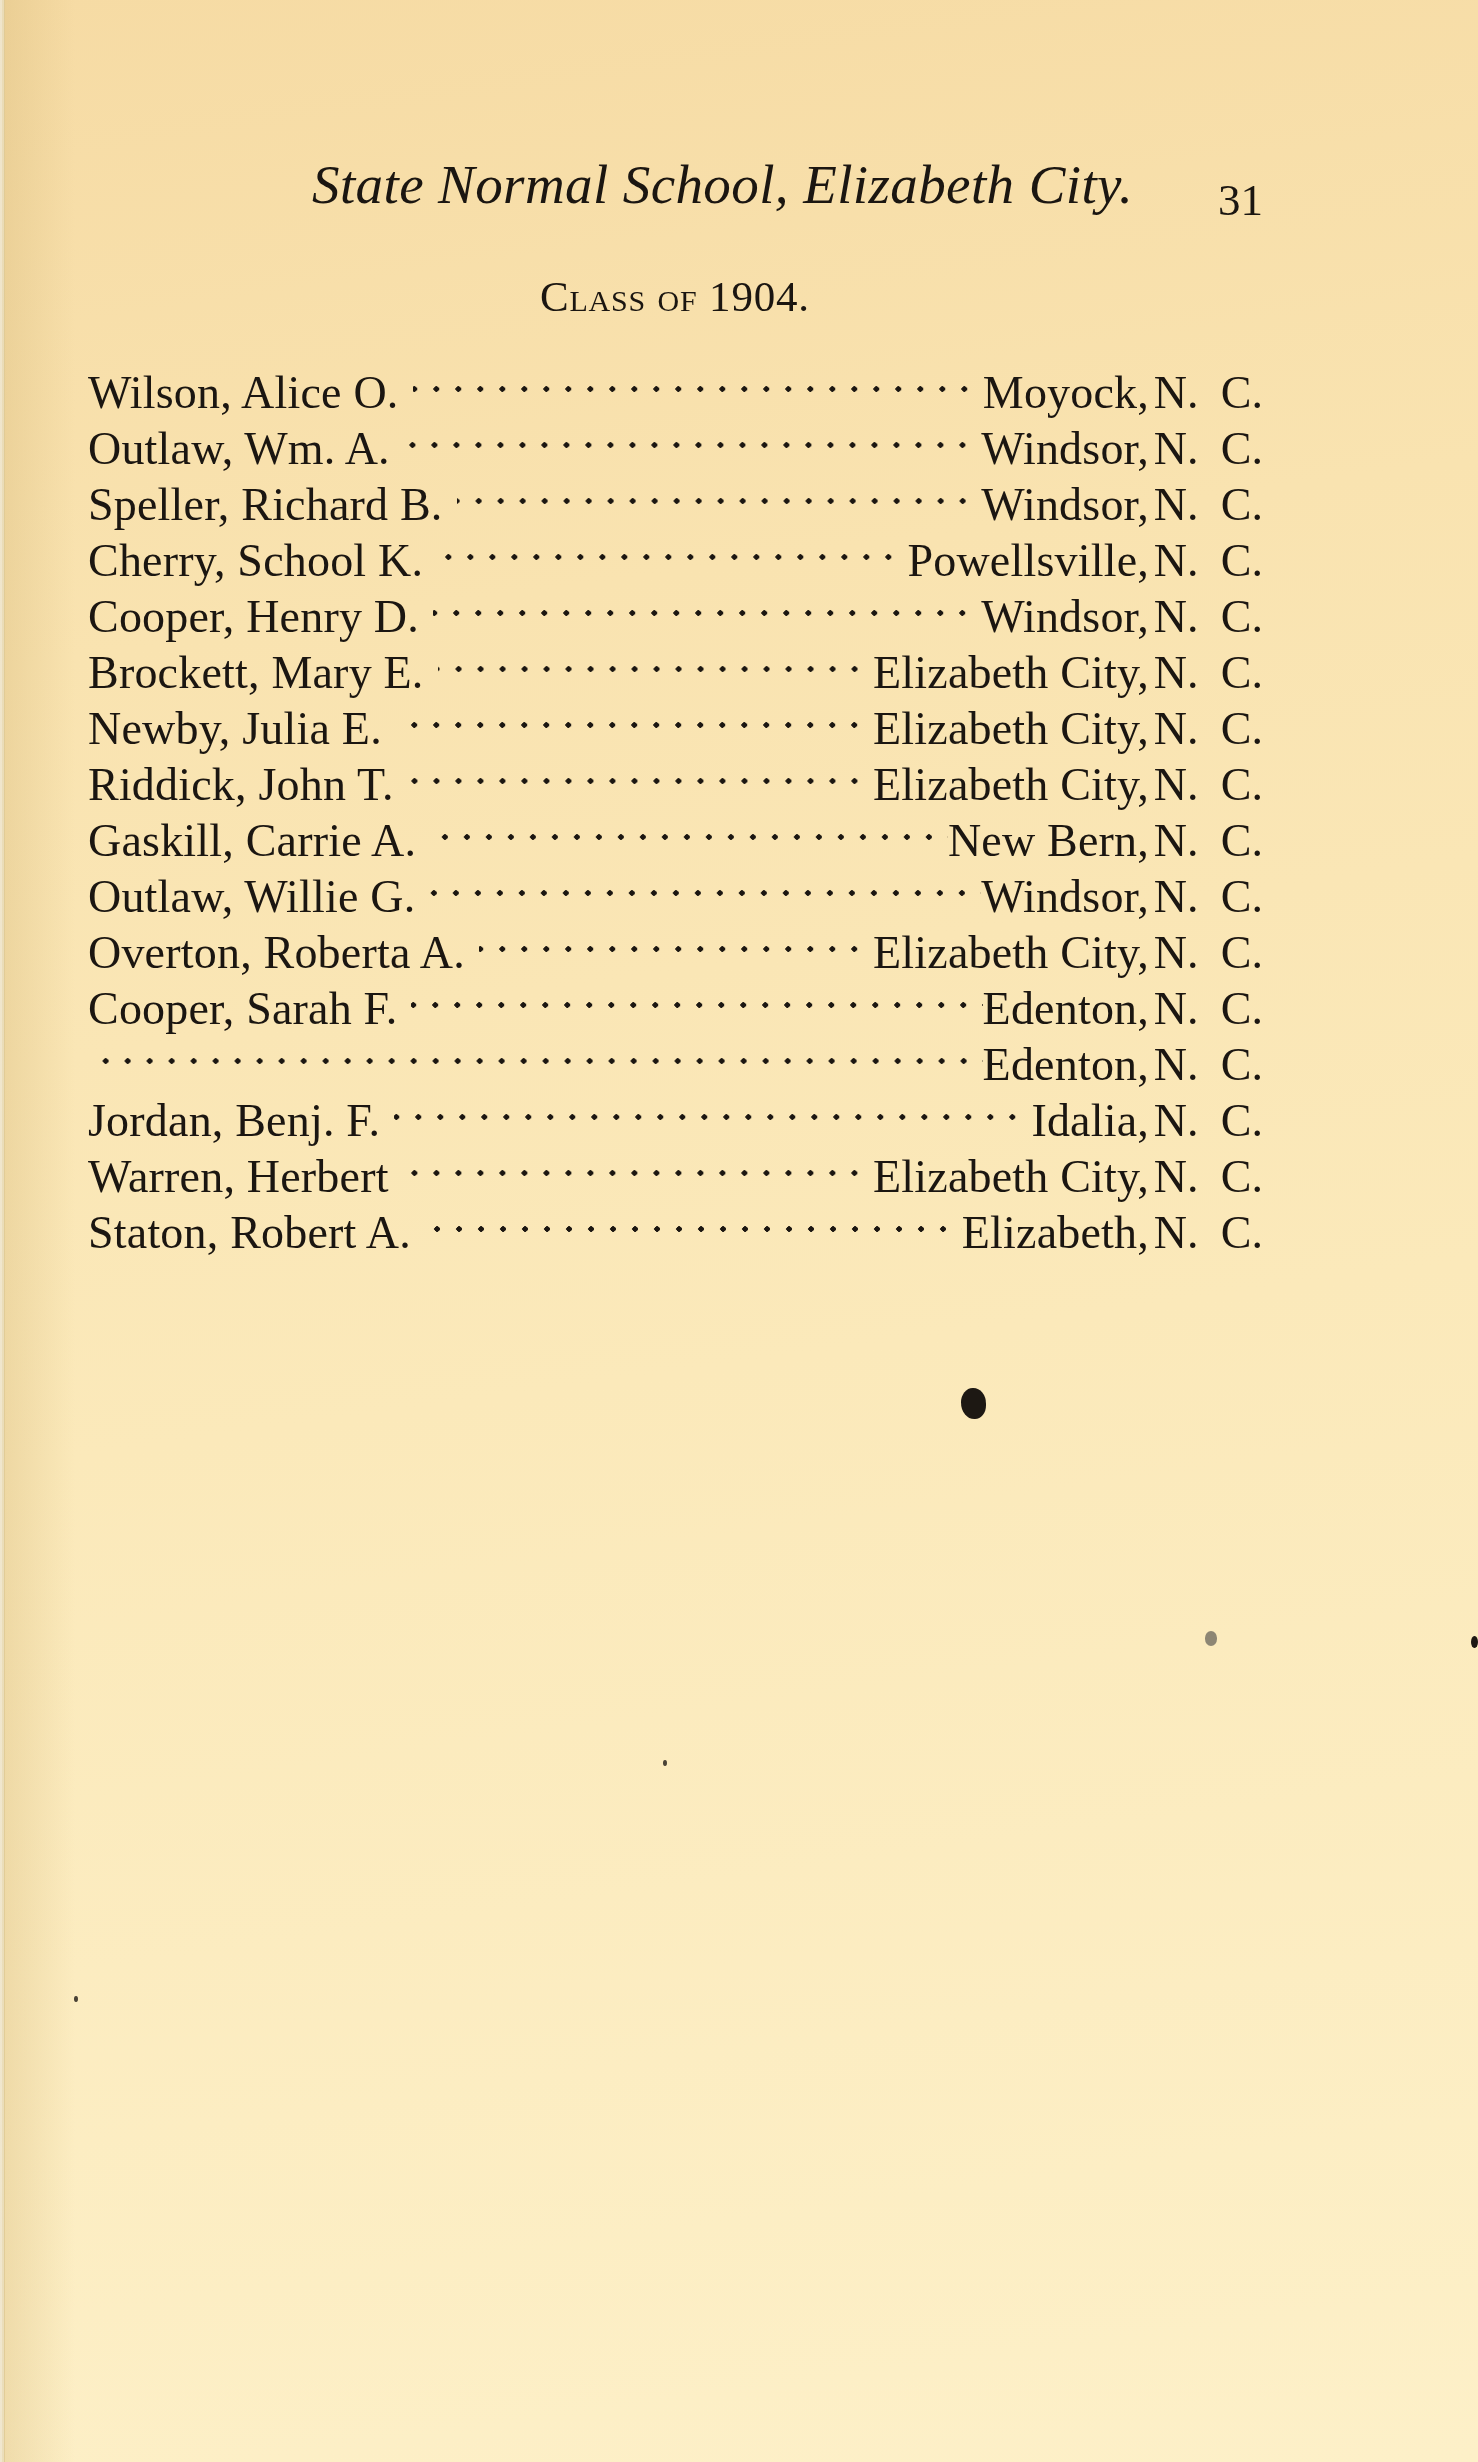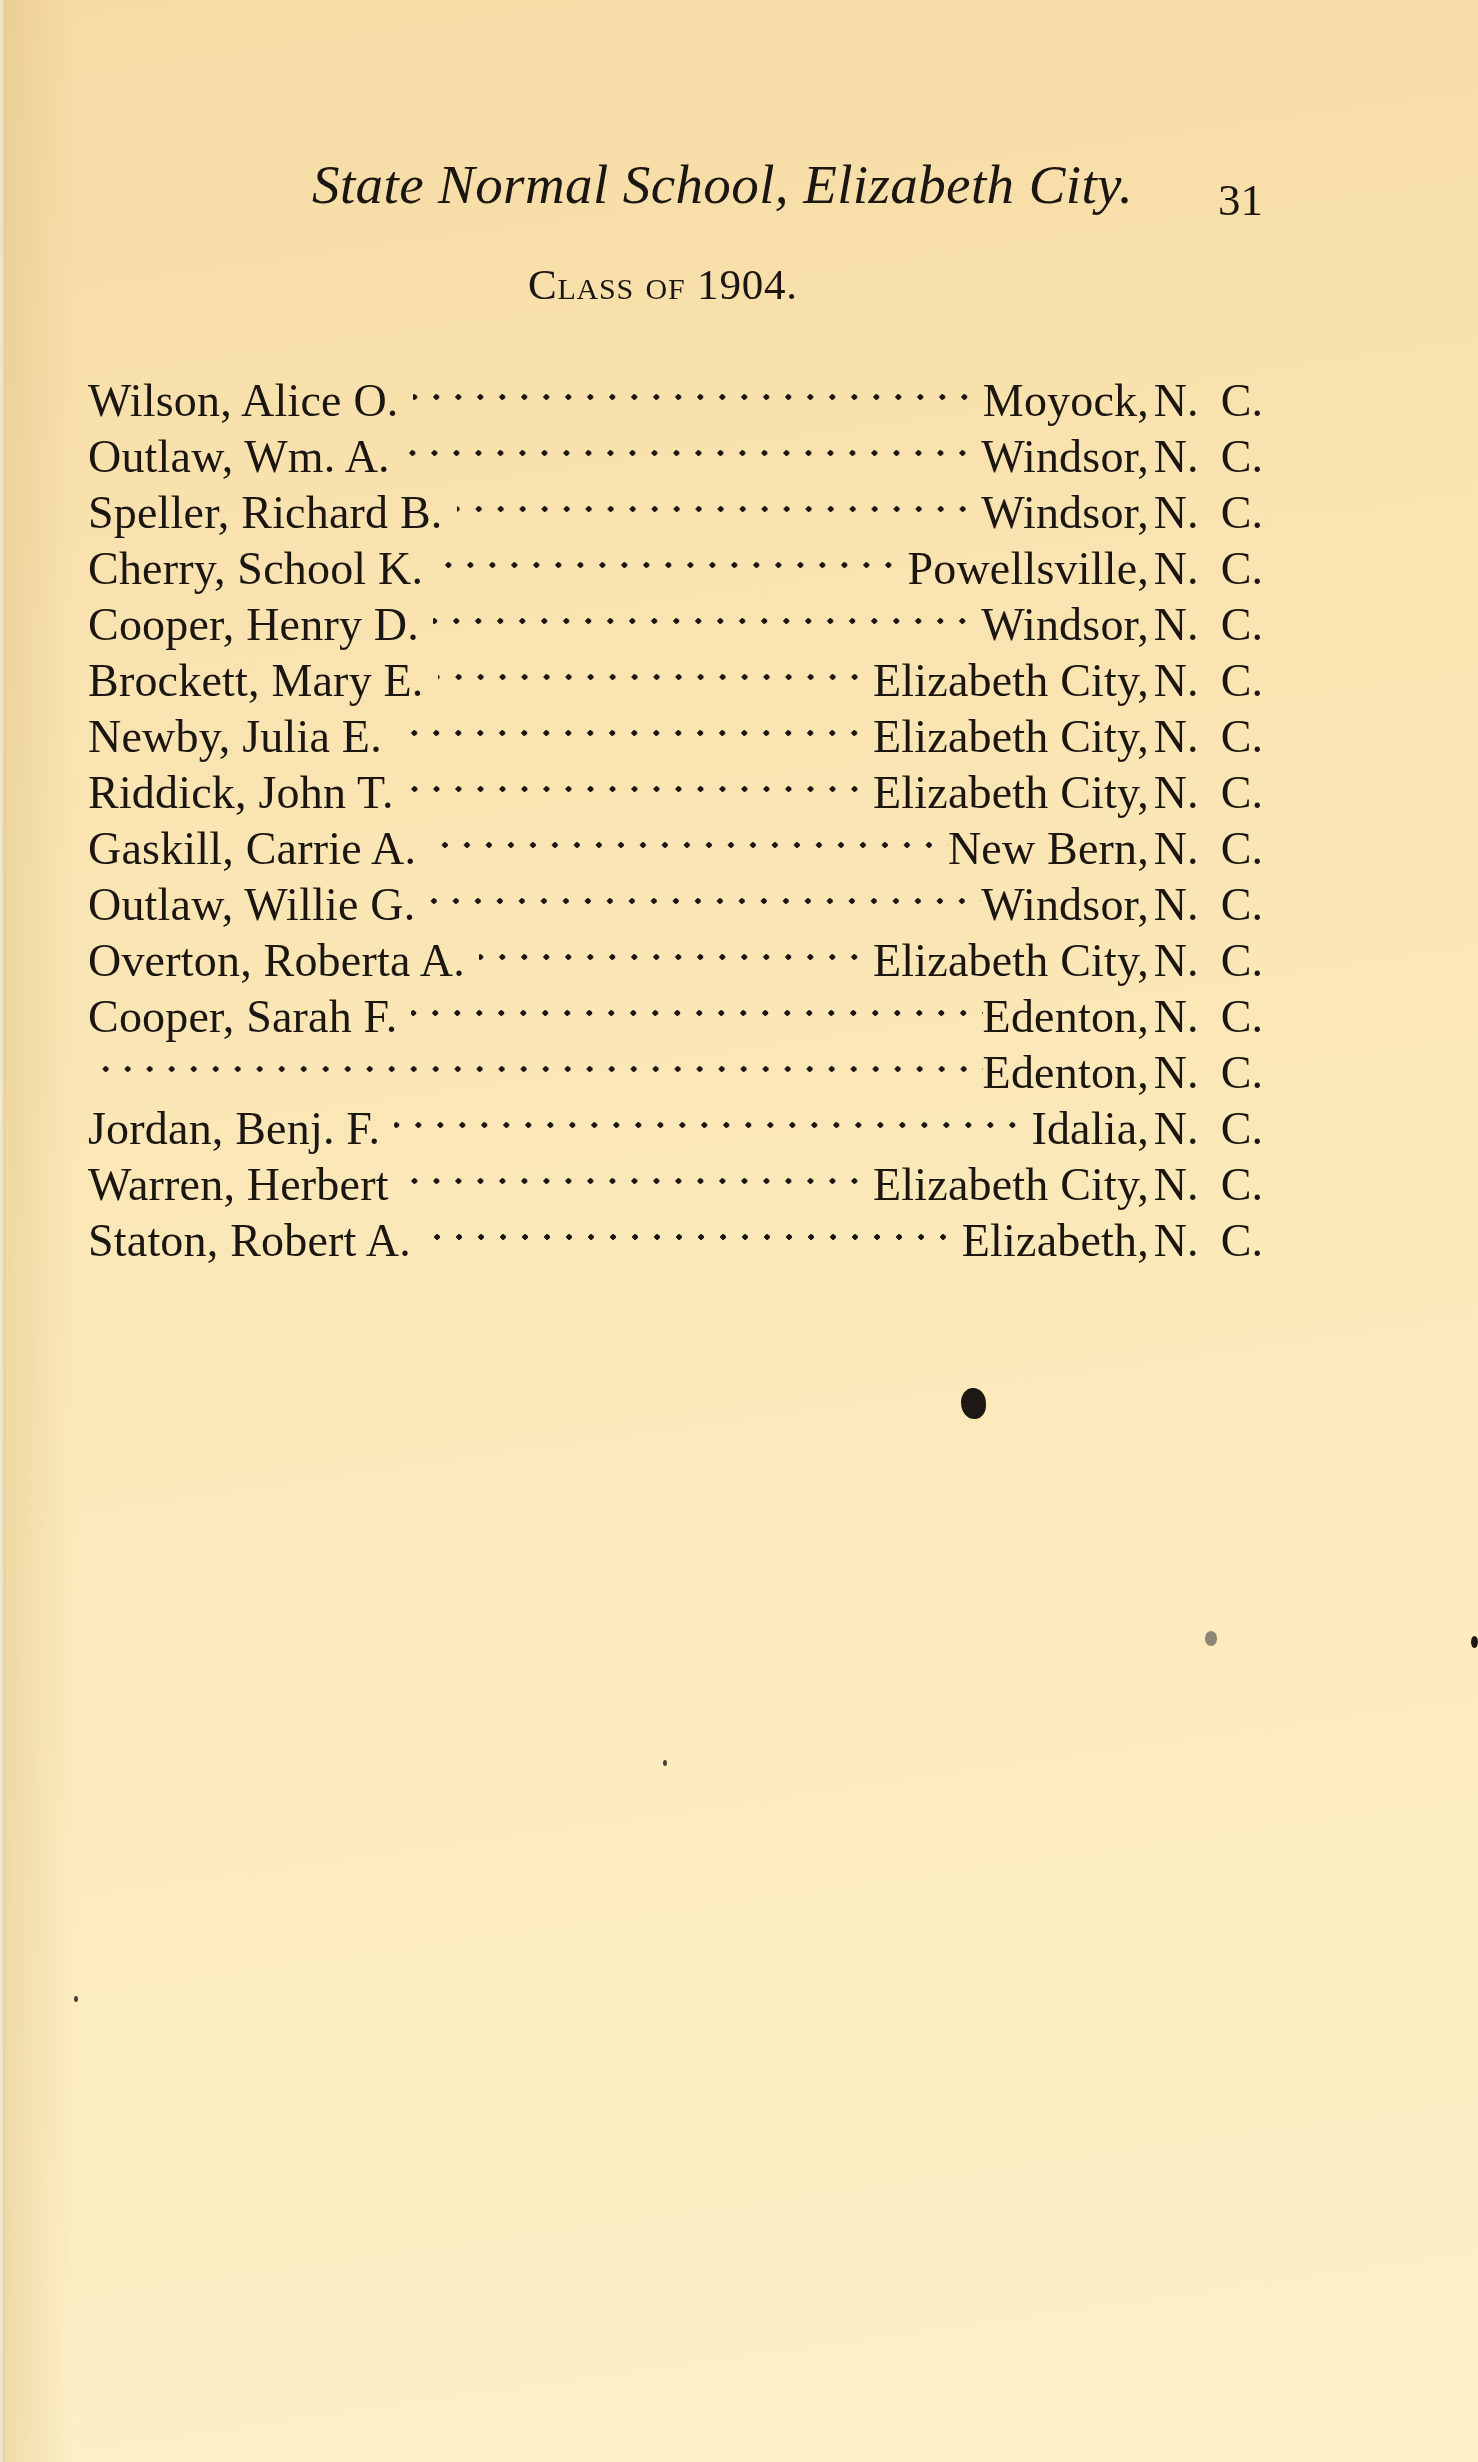--- a/index.html
+++ b/index.html
@@ -57,21 +57,21 @@
       top: 261px;
       left: 528px;
       font-size: 43px;
       line-height: 48px;
       font-variant: small-caps;
       letter-spacing: 0.8px;
       white-space: nowrap;
     }
     .roster {
       position: absolute;
-      top: 360px;
+      top: 352px;
       left: 88px;
       width: 1175px;
     }
     .roster-row {
       position: relative;
       height: 56px;
       display: flex;
       align-items: baseline;
       font-size: 46px;
       line-height: 56px;
@@ -118,21 +118,21 @@
 <body>
 
 <div class="scan-edge"></div>
 <div class="scan-shadow"></div>
 
 <header class="running-head">
   <span class="running-title">State Normal School, Elizabeth City.</span>
   <span class="page-number">31</span>
 </header>
 
-<h2 class="section-heading" style="margin:0;font-weight:normal;">Class of 1904.</h2>
+<h2 class="section-heading" style="margin:12px;font-weight:normal;">Class of 1904.</h2>
 
 <div class="roster">
   <div class="roster-row">
     <span class="name">Wilson, Alice O.</span>
     <span class="leader"></span>
     <span class="town">Moyock,</span>
     <span class="state">N. C.</span>
   </div>
   <div class="roster-row">
     <span class="name">Outlaw, Wm. A.</span>

